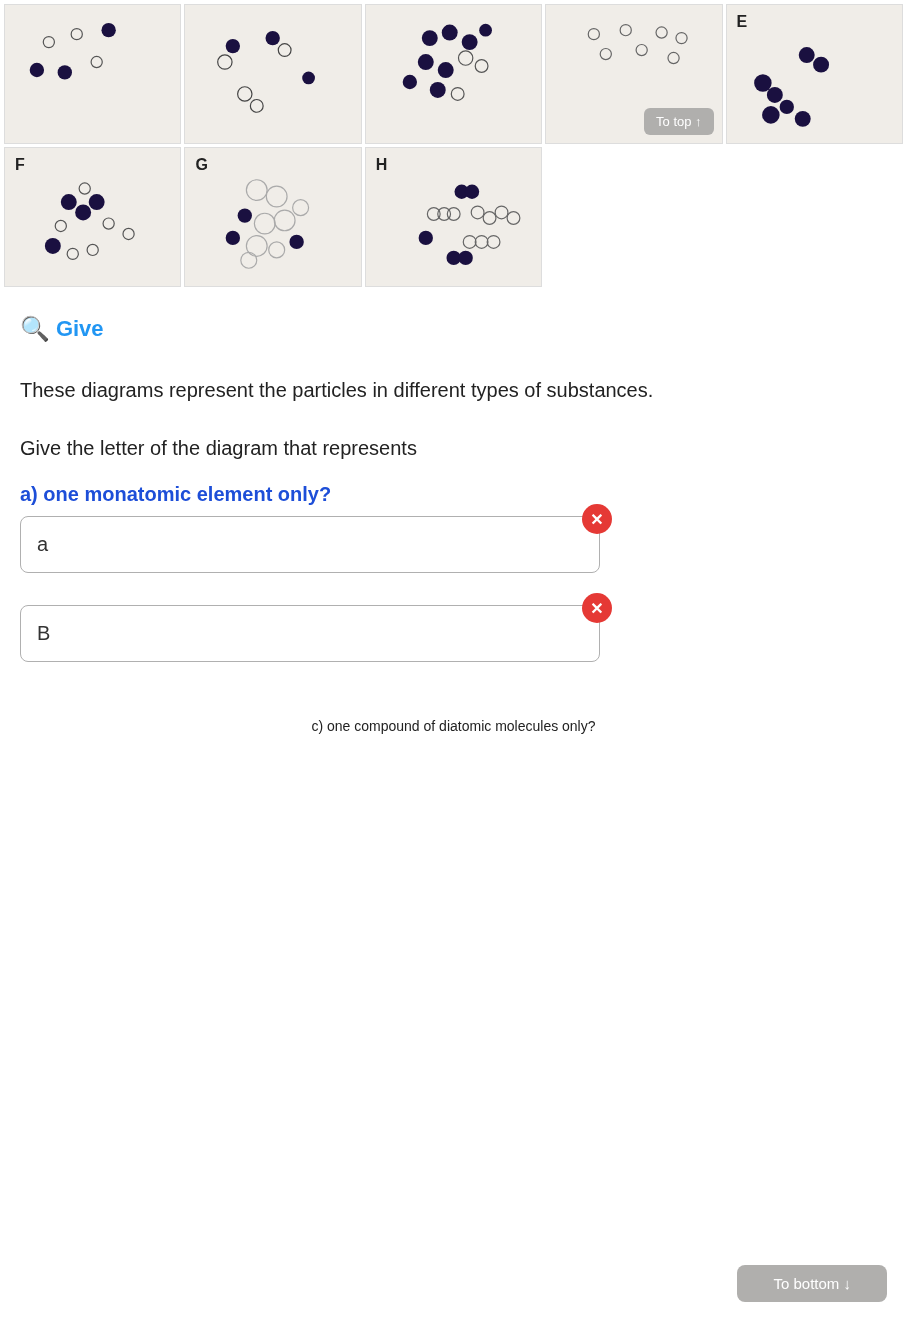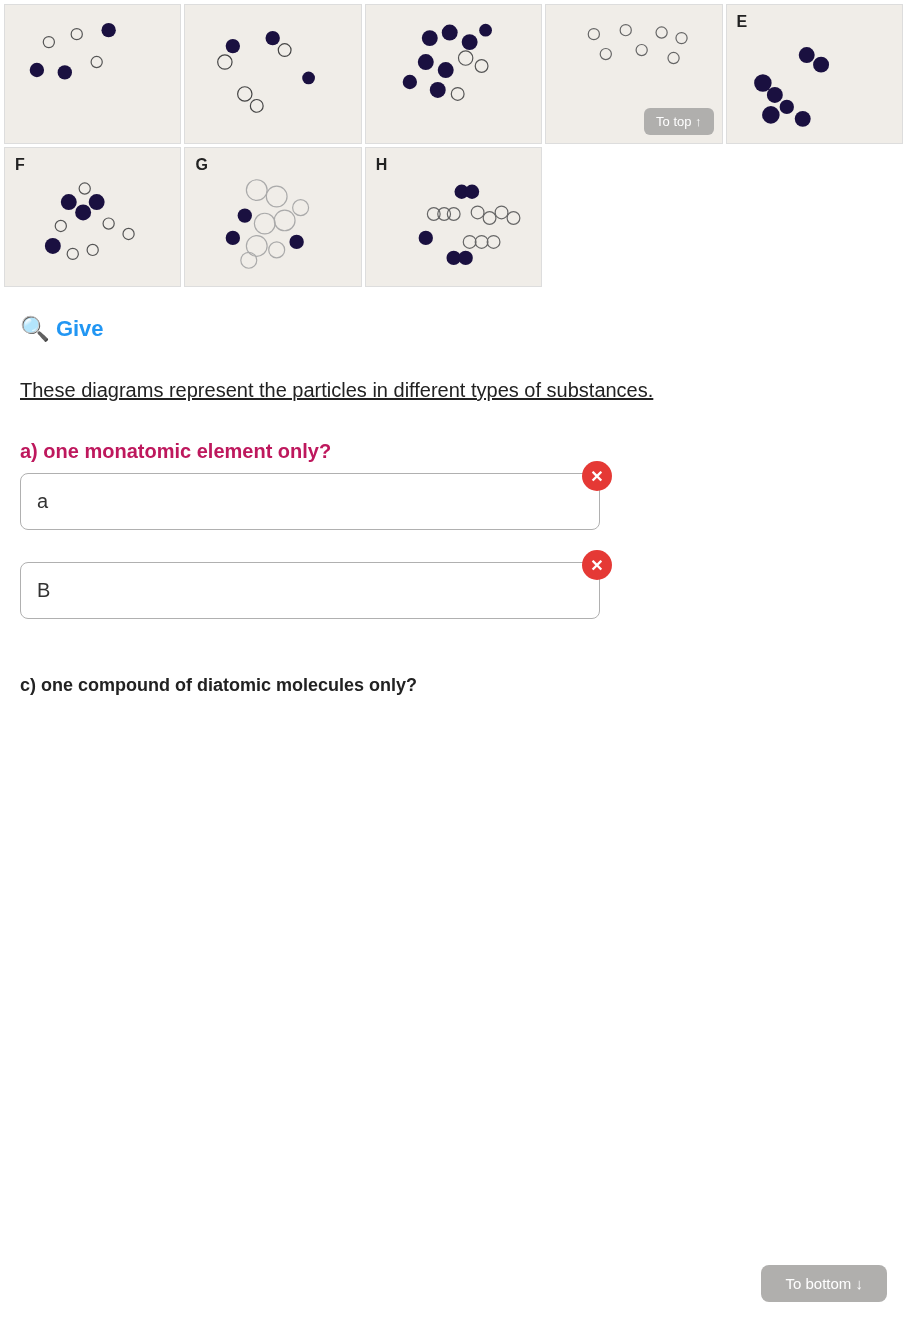--- a/index.html
+++ b/index.html
@@ -78,41 +78,40 @@
       color: #2196f3;
     }
 
     .content-section {
       padding: 24px 20px;
     }
 
     .description-text {
       font-size: 20px;
       line-height: 1.5;
-      margin-bottom: 35px;
-      color: #222;
-      text-decoration: underline;
+      margin-bottom: 28px;
+      color: #222;
     }
 
     .give-letter-text {
       font-size: 20px;
       line-height: 1.5;
       margin-bottom: 20px;
       color: #222;
     }
 
     .question-block {
       margin-bottom: 32px;
     }
 
     .question-label {
       font-size: 20px;
       font-weight: 700;
       margin-bottom: 10px;
-      color: #be185d;
+      color: #1d4ed8;
     }
 
     .question-label span.letter {
       font-weight: 700;
     }
 
     .input-wrapper {
       position: relative;
       display: inline-block;
       width: 580px;
@@ -148,37 +147,38 @@
     }
 
     .to-bottom-btn {
       position: fixed;
       bottom: 40px;
       right: 20px;
       background: #b0afad;
       color: #fff;
       border: none;
       border-radius: 8px;
-      padding: 10px 24px;
+      padding: 10px 36px;
       font-size: 15px;
       cursor: pointer;
       display: flex;
       align-items: center;
       gap: 6px;
       z-index: 100;
     }
 
     .question-c-block {
       padding: 0 20px 20px 20px;
     }
 
     .question-c-label {
-      font-size: 18px;
-      font-weight: 700;
-      color: #222;
+      font-size: 14px;
+      font-weight: 400;
+      color: #222;
+      text-align: center;
     }
   </style>
 </head>
 <body>
 
 <div class="diagrams-grid">
 
   <div class="diagram-cell">
     <svg class="diagram-canvas" viewBox="0 0 220 140">
 
@@ -309,20 +309,21 @@
   <button class="zoom-btn">
     <span class="zoom-icon">🔍</span>
     <span>Give</span>
   </button>
 </div>
 
 <div class="content-section">
 
   <p class="description-text">These diagrams represent the particles in different types of substances.</p>
 
+  <p class="give-letter-text">Give the letter of the diagram that represents</p>
 
   <div class="question-block">
     <p class="question-label">
       <span class="letter">a)</span>
       <span> one monatomic element only?</span>
     </p>
     <div class="input-wrapper">
       <input class="answer-input" type="text" value="a" style="">
       <button class="clear-btn">✕</button>
     </div>

